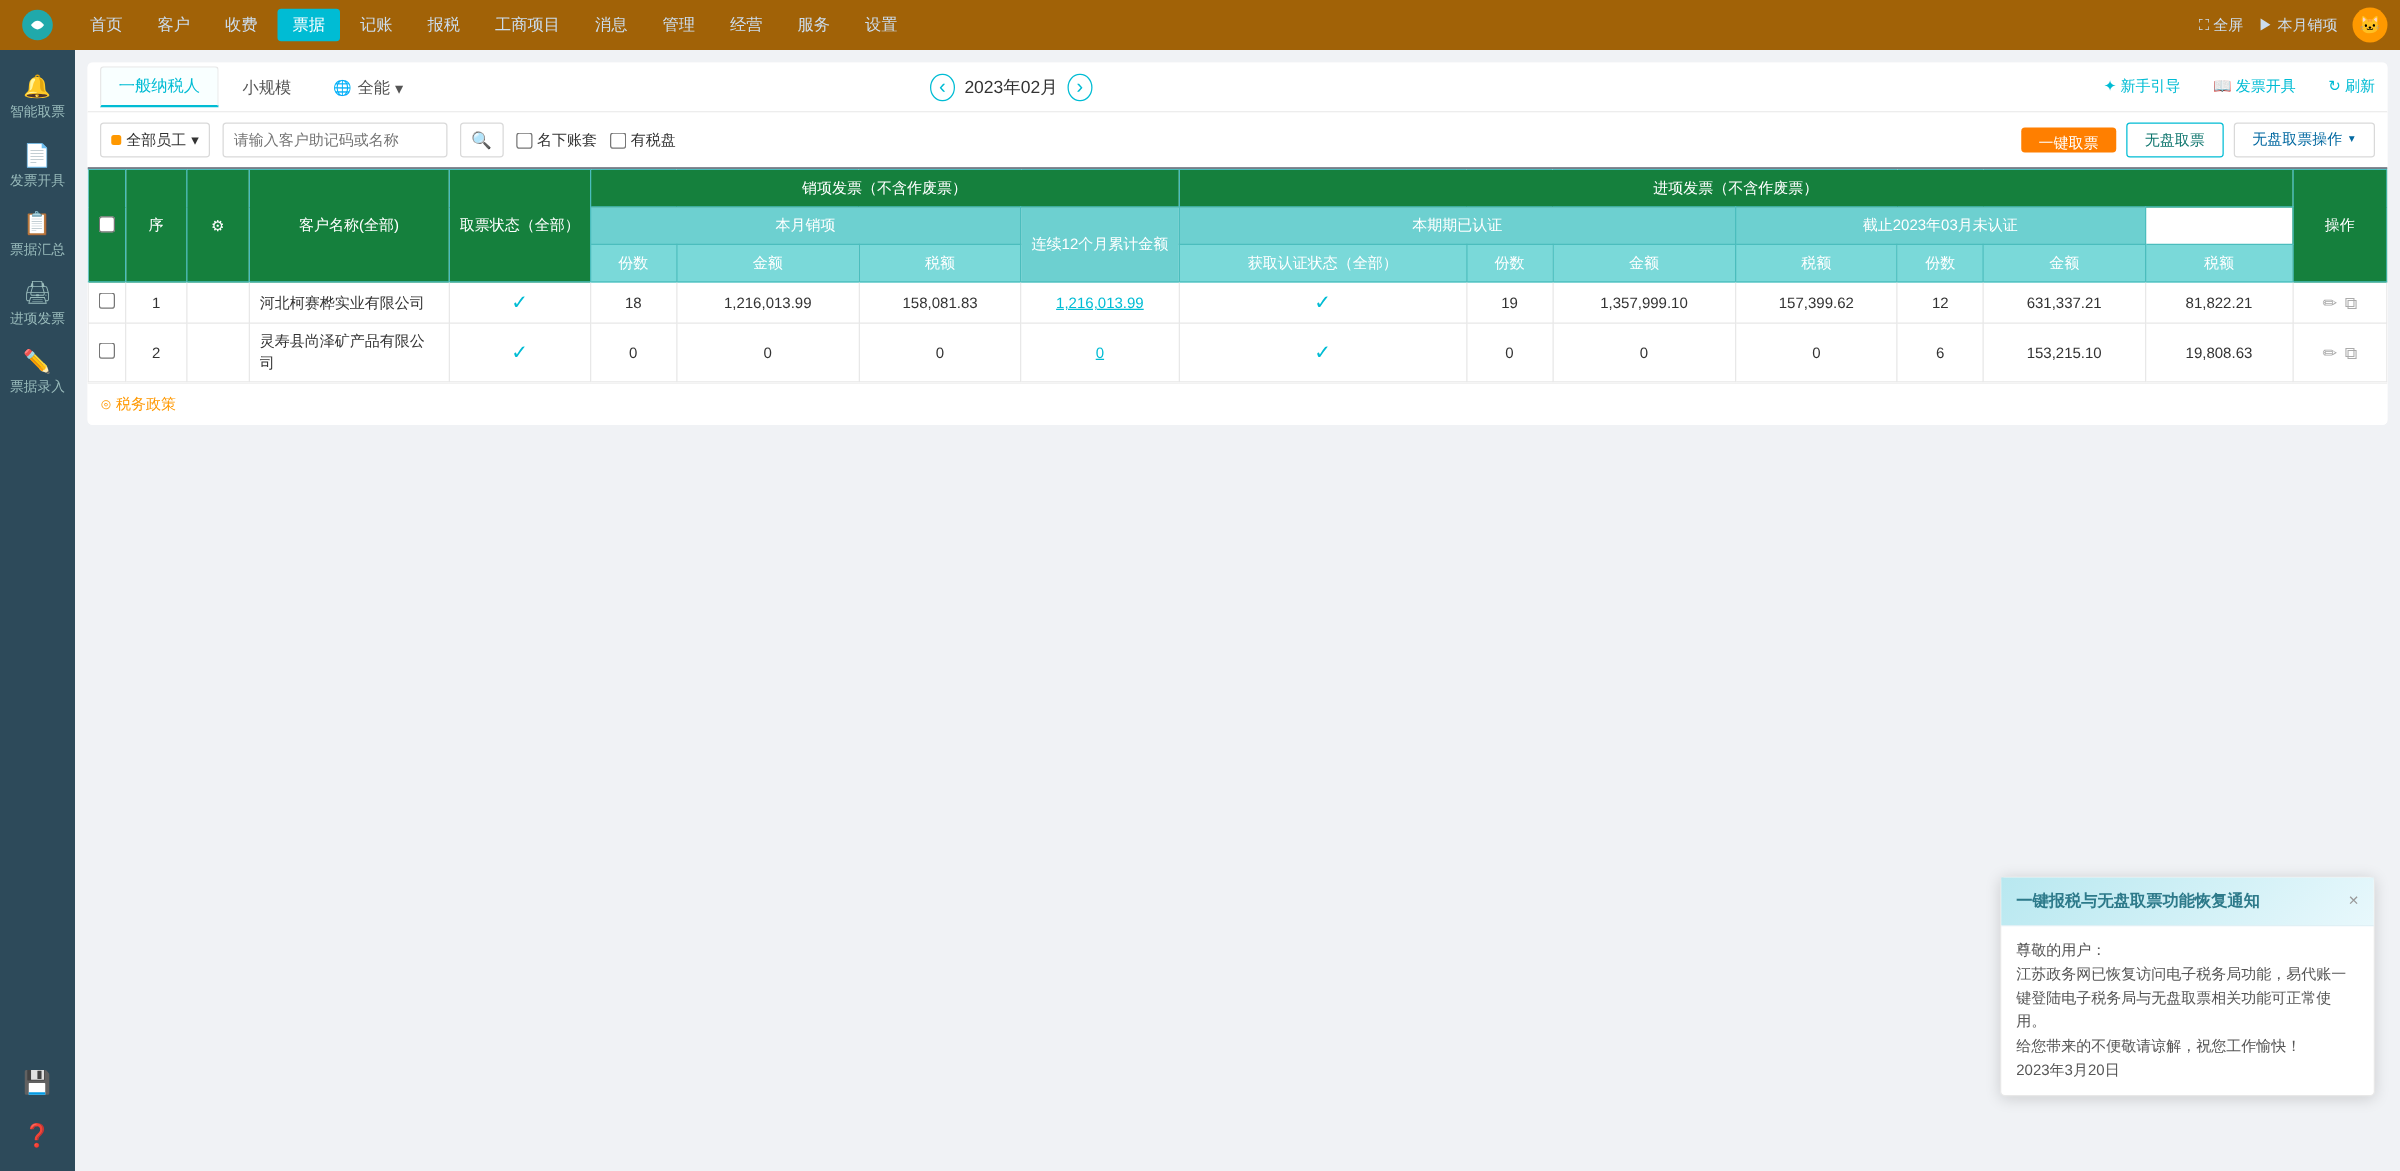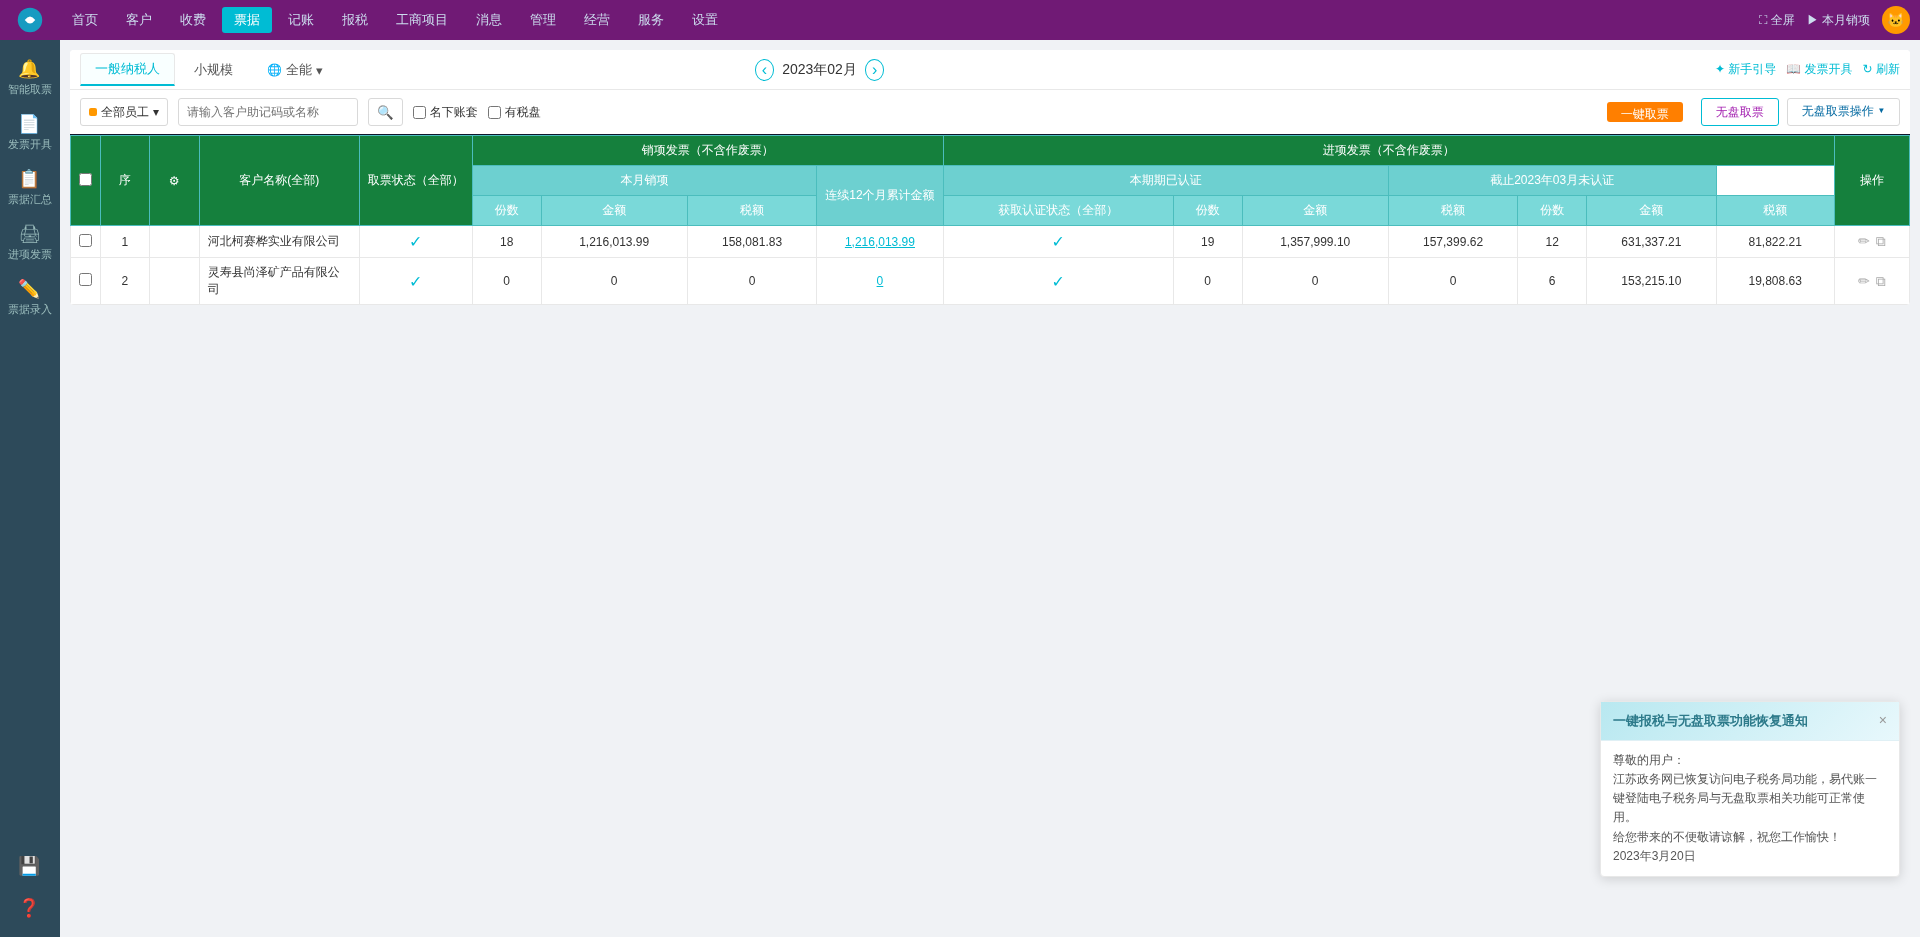--- a/index.html
+++ b/index.html
@@ -1,20 +1,20 @@
 <!DOCTYPE html>
 <html><head>
   <meta charset="utf-8">
   <style>
     * { box-sizing: border-box; margin: 0; padding: 0; }
     body { font-family: 'Microsoft YaHei', Arial, sans-serif; font-size: 13px; background: #f5f5f5; color: #333; overflow: hidden; }
 
     
     .top-nav {
-      background: #701a75;
+      background: #a16207;
       height: 40px;
       display: flex;
       align-items: center;
       padding: 12px 10px;
       color: #fff;
       position: fixed;
       top: 0; left: 0; right: 0;
       z-index: 100;
     }
     .top-nav .logo {
@@ -147,21 +147,21 @@
       border-radius: 50%;
       border: 1px solid #00bcd4;
       line-height: 1;
     }
     .month-nav .month-label { font-size: 14px; color: #333; font-weight: 500; }
 
     .tab-bar-right {
       margin-left: auto;
       display: flex;
       align-items: center;
-      gap: 10px;
+      gap: 26px;
       font-size: 12px;
       color: #00bcd4;
     }
     .tab-bar-right span { cursor: pointer; }
 
     
     .filter-bar {
       background: #fff;
       padding: 8px 10px;
       display: flex;
@@ -216,28 +216,27 @@
       color: #fff;
       border: none;
       border-radius: 3px;
       padding: 4px 14px;
       font-size: 12px;
       cursor: pointer;
       height: 20px;
     }
     .btn-default {
       background: #fff;
-      color: #a21caf;
+      color: #0f766e;
       border: 1px solid #00bcd4;
       border-radius: 3px;
       padding: 4px 14px;
       font-size: 12px;
       cursor: pointer;
       height: 28px;
-      margin-left: 10px;
     }
     .btn-dropdown {
       background: #fff;
       color: #0369a1;
       border: 1px solid #d9d9d9;
       border-radius: 3px;
       padding: 4px 14px;
       font-size: 12px;
       cursor: pointer;
       height: 28px;
@@ -536,20 +535,23 @@
       <div class="action-icons">
         <span class="action-icon">✏</span>
         <span class="action-icon">⧉</span>
       </div>
     </td>
   </tr>
           </tbody>
       </table>
     </div>
 
+    <div class="footer-bar">
+      <span>⊙ 税务政策</span>
+    </div>
 
   </div>
 </div>
 
 <div class="notification-popup">
   <div class="notification-header">
     <span class="notification-title">一键报税与无盘取票功能恢复通知</span>
     <span class="notification-close">×</span>
   </div>
   <div class="notification-body">

